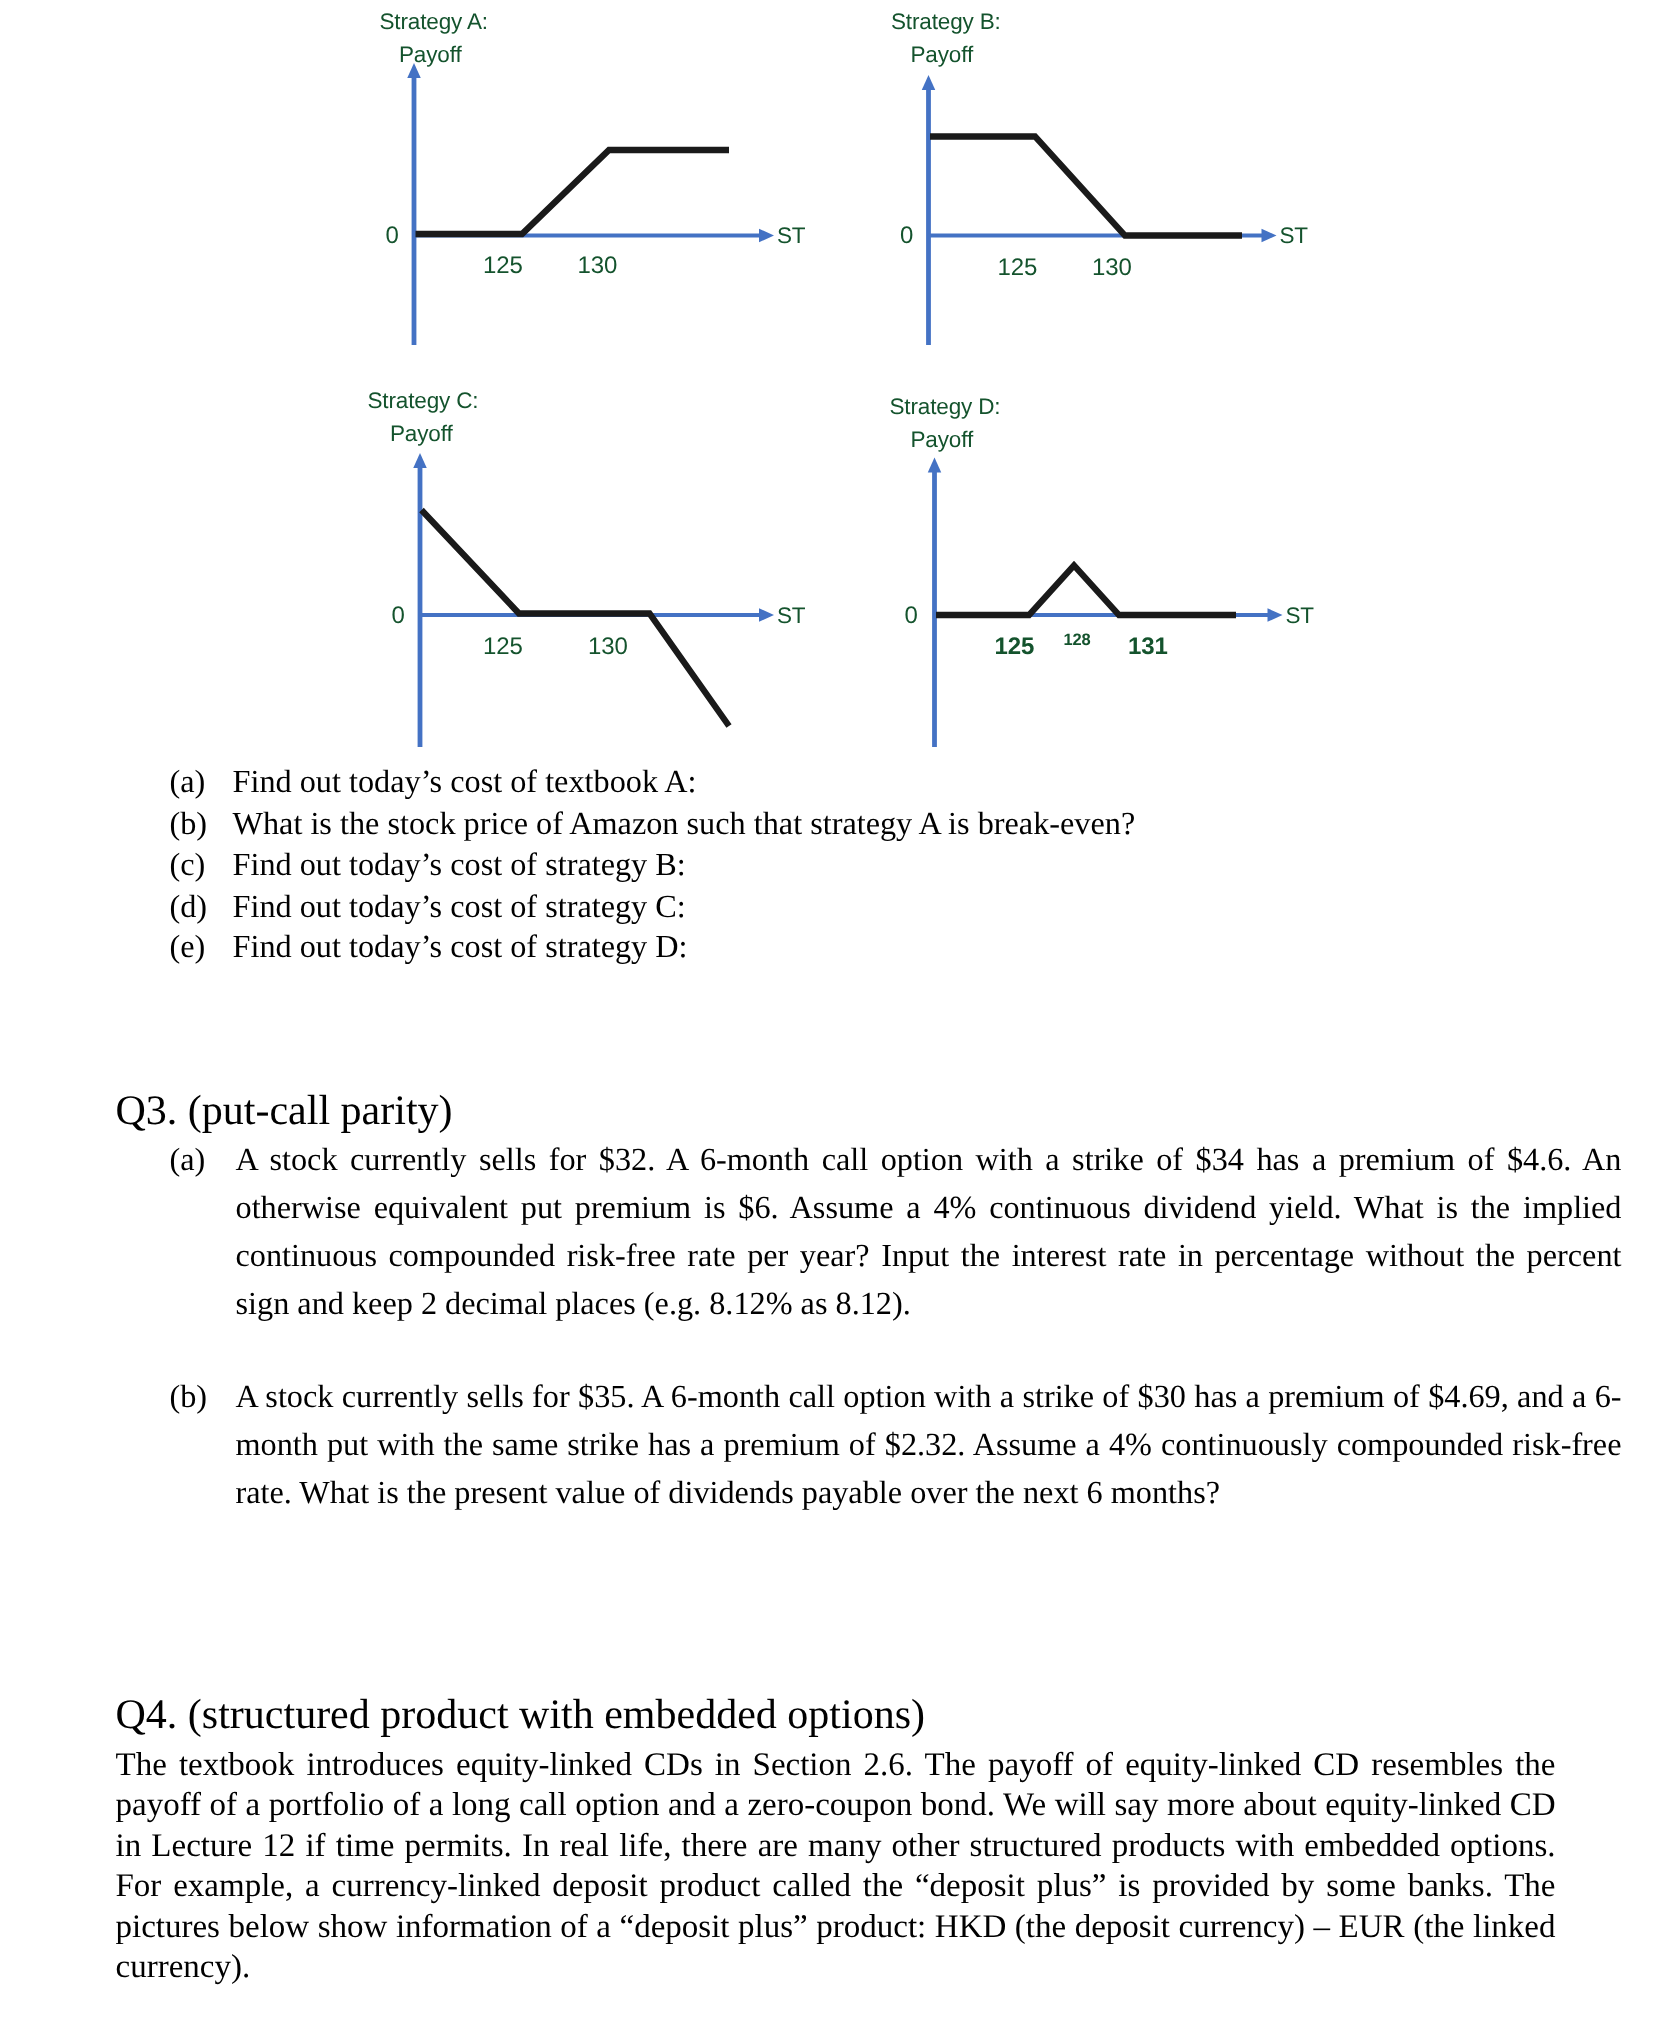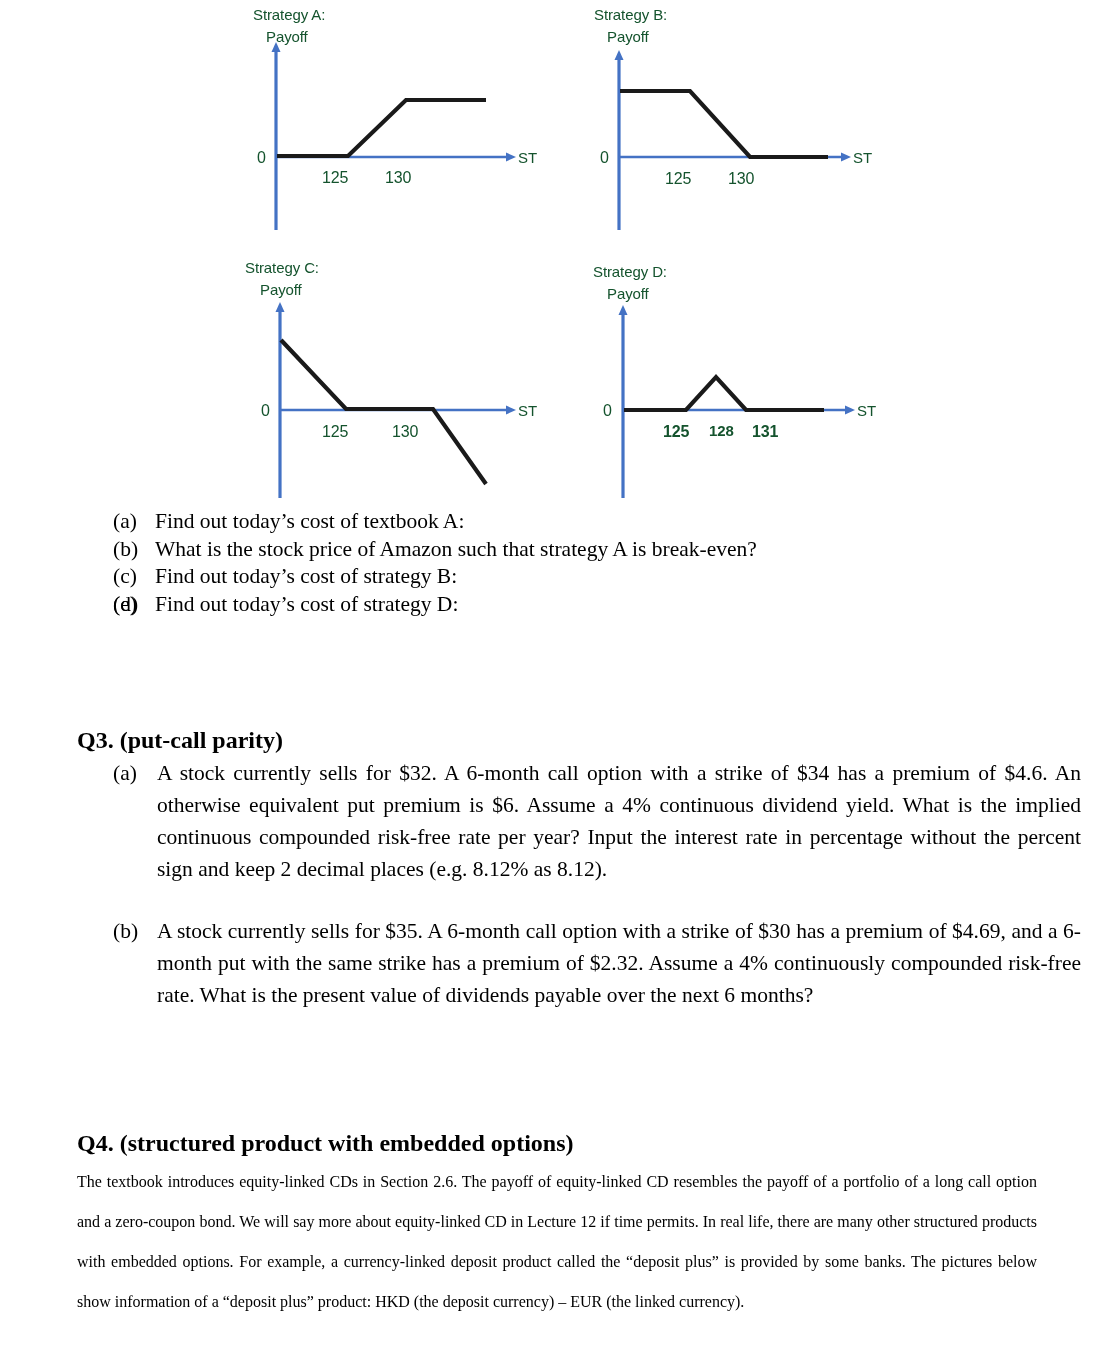--- a/index.html
+++ b/index.html
@@ -66,27 +66,27 @@
     white-space: nowrap;
   }
   .sublist li .marker {
     position: absolute;
     left: 0;
     top: 0;
     width: 38px;
     text-align: left;
   }
   .q-heading {
-    font-size: 24px;
-    font-weight: bold;
+    font-size: 28px;
+    font-weight: normal;
     line-height: 27px;
   }
   .para {
-    font-size: 16px;
-    line-height: 40px;
+    font-size: 22px;
+    line-height: 27px;
     text-align: justify;
     text-justify: inter-word;
   }
   .indent-item {
     position: relative;
     padding-left: 44px;
     font-size: 21.5px;
     line-height: 32px;
     text-align: justify;
     text-justify: inter-word;
@@ -167,41 +167,41 @@
     <svg class="chart-svg" width="350" height="250" viewBox="0 0 350 250">
       <line x1="38" y1="58" x2="38" y2="245" stroke="#4472C4" stroke-width="3.2"></line>
       <polygon points="38,52 33.5,62 42.5,62" fill="#4472C4"></polygon>
       <line x1="38" y1="157" x2="262" y2="157" stroke="#4472C4" stroke-width="2.6"></line>
       <polygon points="270,157 260,152.5 260,161.5" fill="#4472C4"></polygon>
       <polyline points="39,157 101,157 131,124 161,157 239,157" fill="none" stroke="#1a1a1a" stroke-width="4.2" stroke-linejoin="miter" stroke-linecap="butt"></polyline>
     </svg>
     <div class="chart-title" style="left:18px; top:146px; font-size:16px;">0</div>
     <div class="chart-title" style="left:272px; top:147px; font-size:15px;">ST</div>
     <div class="chart-title" style="left:78px; top:167px; font-size:16px; font-weight:600;">125</div>
-    <div class="chart-title" style="left:124px; top:167px; font-size:15px; font-weight:600;text-align:right;">128</div>
+    <div class="chart-title" style="left:124px; top:167px; font-size:11px; font-weight:600;text-align:right;">128</div>
     <div class="chart-title" style="left:167px; top:167px; font-size:16px; font-weight:600;text-align:center;">131</div>
   </div>
 
 </div>
 
 <div class="doc">
 
   <div class="block-a">
     <ul class="sublist">
       <li>
         <span class="marker">(a)</span><span>Find out today’s cost of textbook A:</span>
       </li>
       <li>
         <span class="marker">(b)</span><span>What is the stock price of Amazon such that strategy A is break-even?</span>
       </li>
       <li>
         <span class="marker">(c)</span><span>Find out today’s cost of strategy B:</span>
       </li>
       <li>
-        <span class="marker">(d)</span>
+        <span class="marker">(d)</span><span>Find out today’s cost of strategy C:</span>
       </li>
       <li>
         <span class="marker">(e)</span><span>Find out today’s cost of strategy D:</span>
       </li>
     </ul>
   </div>
 
   <div class="block-q3 q-heading">Q3. (put-call parity)</div>
 
   <div class="block-q3a indent-item">

